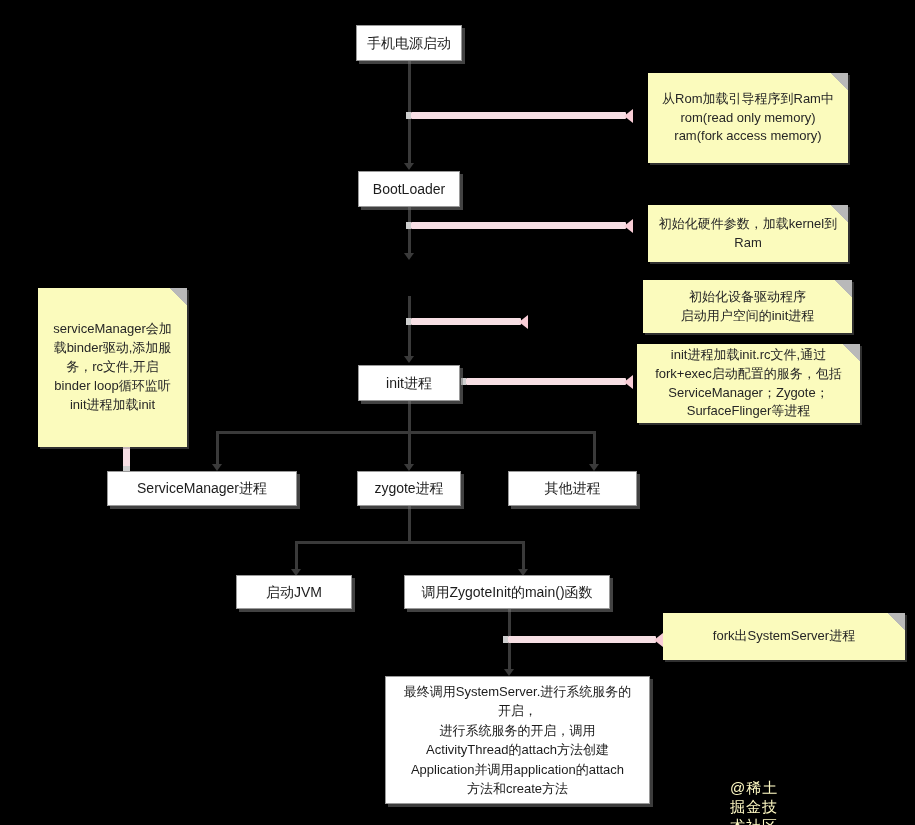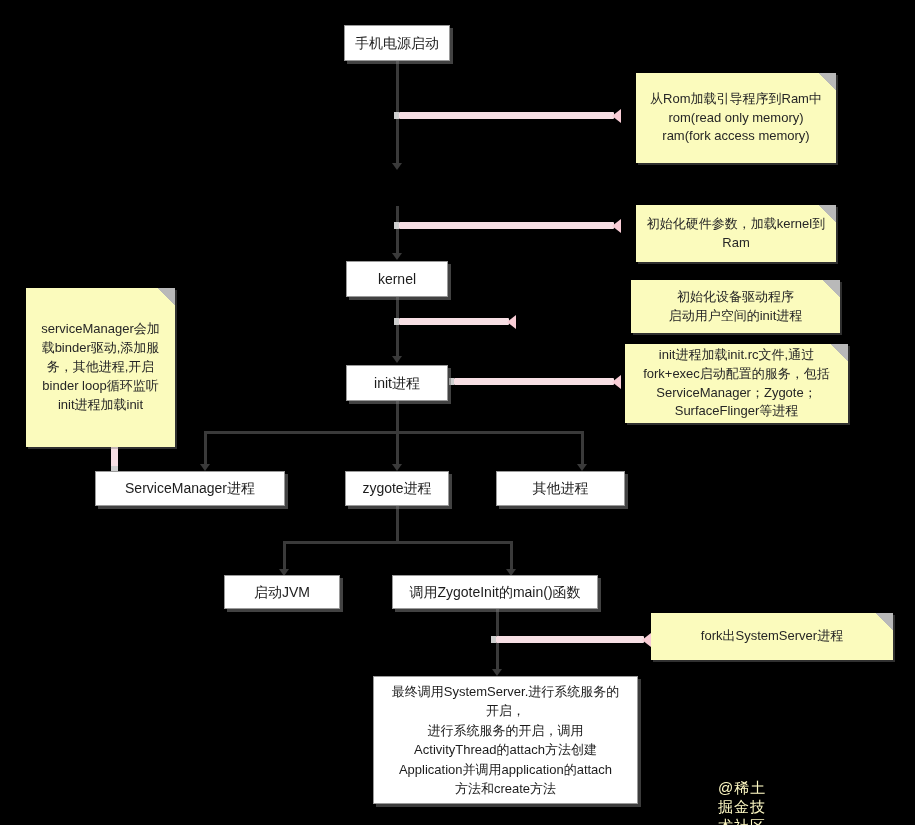--- a/index.html
+++ b/index.html
@@ -6,20 +6,21 @@
   html, body {
     width: 915px; height: 825px;
     background: #000000;
     font-family: "Liberation Sans", "DejaVu Sans", sans-serif;
     overflow: hidden;
   }
   #canvas {
     position: relative;
     width: 778px; height: 825px;
     background: #000000;
+    margin-left: 12px;
   }
 
   
   .node {
     position: absolute;
     background: #ffffff;
     border: 1px solid #9a9a9a;
     color: #1c1c1c;
     font-size: 14px;
     display: flex;
@@ -184,24 +185,24 @@
   <div class="pstub" style="left:111px; top:466px; width:7px; height:5px;"></div>
 
   <div class="pstub" style="left:491px; top:636px;"></div>
   <div class="pconn h" style="left:496px; top:636px; width:148px;"></div>
   <div class="ptri left" style="left:642px; top:633px;"></div>
 
   <div class="node" style="left:344px; top:25px; width:106px; height:36px;">
     <span>手机电源启动</span>
   </div>
 
-
-  <div class="node" style="left:346px; top:261px; width:102px; height:36px;">
-    <span>kernel</span>
-  </div>
+  <div class="node" style="left:346px; top:171px; width:102px; height:36px;">
+    <span>BootLoader</span>
+  </div>
+
 
   <div class="node" style="left:346px; top:365px; width:102px; height:36px;">
     <span>init进程</span>
   </div>
 
   <div class="node" style="left:95px; top:471px; width:190px; height:35px;align-items:center;">
     <span>ServiceManager进程</span>
   </div>
 
   <div class="node" style="left:345px; top:471px; width:104px; height:35px;">
@@ -253,21 +254,21 @@
       <span>初始化设备驱动程序</span><br>
       <span>启动用户空间的init进程</span>
     </span>
   </div>
 
   <div class="note" style="left:26px; top:288px; width:149px; height:159px;">
     <span class="fold"></span>
     <span class="txt">
       <span>serviceManager会加</span><br>
       <span>载binder驱动,添加服</span><br>
-      <span>务，其他进程,开启</span><br>
+      <span>务，rc文件,开启</span><br>
       <span>binder loop循环监听</span><br>
       <span>init进程加载init</span>
     </span>
   </div>
 
   <div class="note" style="left:651px; top:613px; width:242px; height:47px;">
     <span class="fold"></span>
     <span class="txt">fork出SystemServer进程</span>
   </div>
 

